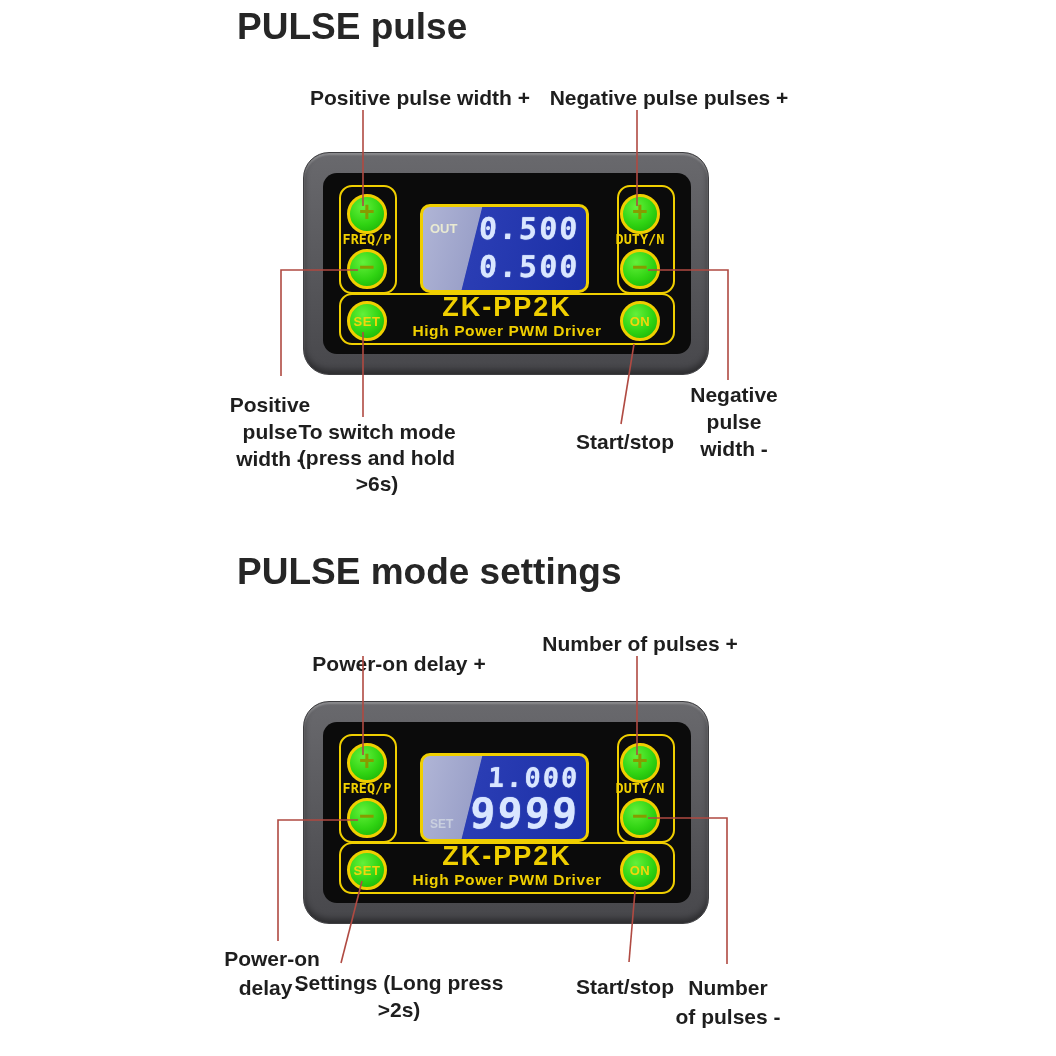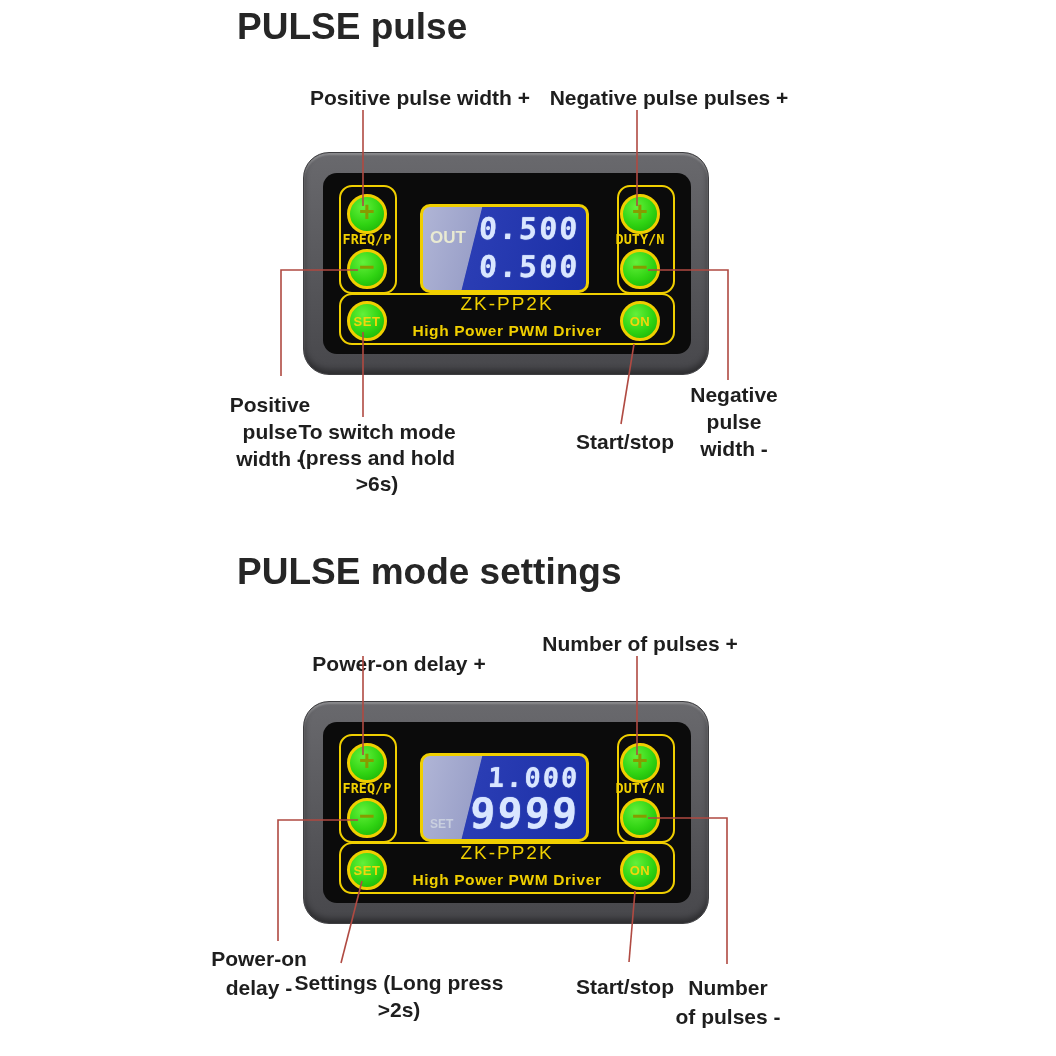--- a/index.html
+++ b/index.html
@@ -59,25 +59,25 @@
   .lcd-row{
     position:absolute;right:7px;font-family:"DejaVu Sans Mono",monospace;font-weight:700;
     color:#d9e6ff;letter-spacing:2px;line-height:1;transform:skewX(-3deg);
     text-shadow:0 0 1px rgba(225,238,255,0.9);
   }
   .d1 .lcd-row1{top:7px;font-size:30px;}
   .d1 .lcd-row2{top:45px;font-size:30px;}
   .d2 .lcd-row1{top:8px;font-size:27px;}
   .d2 .lcd-row2{top:37px;font-size:42px;}
   .lcd-tag{position:absolute;left:7px;font-weight:700;}
-  .tag-row1{top:21px;font-size:17px;color:#e9ead2;}
+  .tag-row1{top:14px;font-size:13px;color:#e9ead2;}
   .tag-row2{bottom:8px;font-size:12px;color:#c9cfdf;}
   .model{
     position:absolute;left:0;right:0;top:121px;text-align:center;color:var(--yel);
-    font-size:19px;font-weight:400;letter-spacing:2px;line-height:1;
+    font-size:27px;font-weight:700;letter-spacing:2px;line-height:1;
   }
   .subtitle{
     position:absolute;left:0;right:0;top:150px;text-align:center;color:var(--yel);
     font-size:15.5px;font-weight:700;letter-spacing:0.6px;line-height:1;
   }
   .leader-svg{position:absolute;left:0;top:0;z-index:5;pointer-events:none;}
   .leader-svg polyline{fill:none;stroke:var(--leader);stroke-width:1.6px;}
 </style>
 </head>
 <body>
@@ -186,21 +186,21 @@
       <div class="lcd-row lcd-row1">1.000</div>
       <div class="lcd-tag tag-row2">SET</div>
       <div class="lcd-row lcd-row2">9999</div>
     </div>
 
     <div class="model">ZK-PP2K</div>
     <div class="subtitle">High Power PWM Driver</div>
   </div>
 </div>
 
-<div class="callout" style="left:189px;top:944px;width:140px;line-height:29px;">
+<div class="callout" style="left:202px;top:944px;width:140px;line-height:29px;">
   <span>Power-on</span>
   <span>delay -</span>
 </div>
 
 <div class="callout" style="left:279px;top:969px;width:240px;">Settings (Long press &gt;2s)</div>
 
 <div class="callout" style="left:555px;top:973px;width:140px;">Start/stop</div>
 
 <div class="callout" style="left:658px;top:973px;width:140px;line-height:29px;">
   <span>Number</span>

